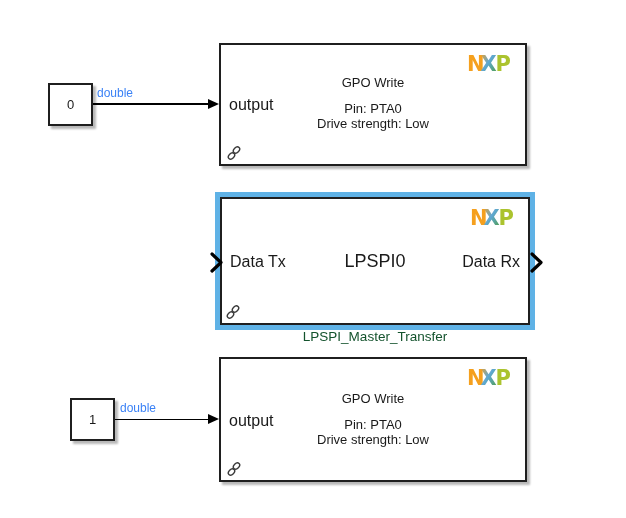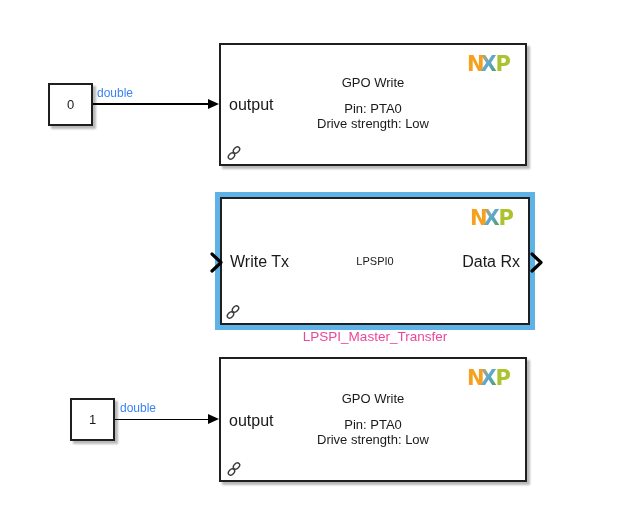--- a/index.html
+++ b/index.html
@@ -29,21 +29,21 @@
   .link-icon { position:absolute; left:6px; bottom:3px; }
   .sel-outer {
     position:absolute; box-sizing:border-box;
     border:5px solid #5FB2E6; background:#5FB2E6;
   }
   .sel-inner {
     position:absolute; top:0; left:0; right:0; bottom:0;
     border:2px solid #1f1f1f; background:#ffffff; box-sizing:border-box;
   }
   .block-name {
-    position:absolute; text-align:center; font-size:13.5px; color:#ec4899;
+    position:absolute; text-align:center; font-size:13.5px; color:#14532d;
   }
   .chevron { position:absolute; }
 </style>
 </head>
 <body>
 
 <div class="canvas">
 
   <div class="block const" style="left:48px;top:83px;width:45px;height:43px;">
     <span>0</span>
@@ -83,22 +83,22 @@
           <linearGradient id="xgB" x1="0" y1="0" x2="1" y2="1">
             <stop offset="0" stop-color="#F5A01E"></stop>
             <stop offset="0.45" stop-color="#5FA8D5"></stop>
             <stop offset="1" stop-color="#4E9C3C"></stop>
           </linearGradient>
         </defs>
         <text x="0" y="18" font-family="DejaVu Sans, sans-serif" font-weight="bold" font-size="21" fill="#F5A01E">N</text>
         <text x="13.5" y="18" font-family="DejaVu Sans, sans-serif" font-weight="bold" font-size="21" fill="url(#xgB)">X</text>
         <text x="28.5" y="18" font-family="DejaVu Sans, sans-serif" font-weight="bold" font-size="21" fill="#ABC32E">P</text>
       </svg>
-      <div class="port-label" style="left:8px;top:55px;">Write Tx</div>
-      <div class="bt" style="top:55px;font-size:11px;">LPSPI0</div>
+      <div class="port-label" style="left:8px;top:55px;">Data Tx</div>
+      <div class="bt" style="top:55px;font-size:18px;">LPSPI0</div>
       <div class="port-label" style="right:8px;top:55px;margin-left:36px;">Data Rx</div>
       <svg class="link-icon" style="left:4px;" width="14" height="16" viewBox="0 0 14 16">
         <ellipse cx="4.5" cy="11" rx="3.6" ry="2.6" transform="rotate(-45 4.5 11)" fill="none" stroke="#3a3a3a" stroke-width="1.4"></ellipse>
         <ellipse cx="9.5" cy="5" rx="3.6" ry="2.6" transform="rotate(-45 9.5 5)" fill="none" stroke="#3a3a3a" stroke-width="1.4"></ellipse>
       </svg>
     </div>
   </div>
 
   <svg class="chevron" style="left:210px;top:252px;" width="14" height="21" viewBox="0 0 14 21">
     <polyline points="2,2 11,10.5 2,19" fill="none" stroke="#000" stroke-width="3.2" stroke-linecap="round" stroke-linejoin="round"></polyline>

